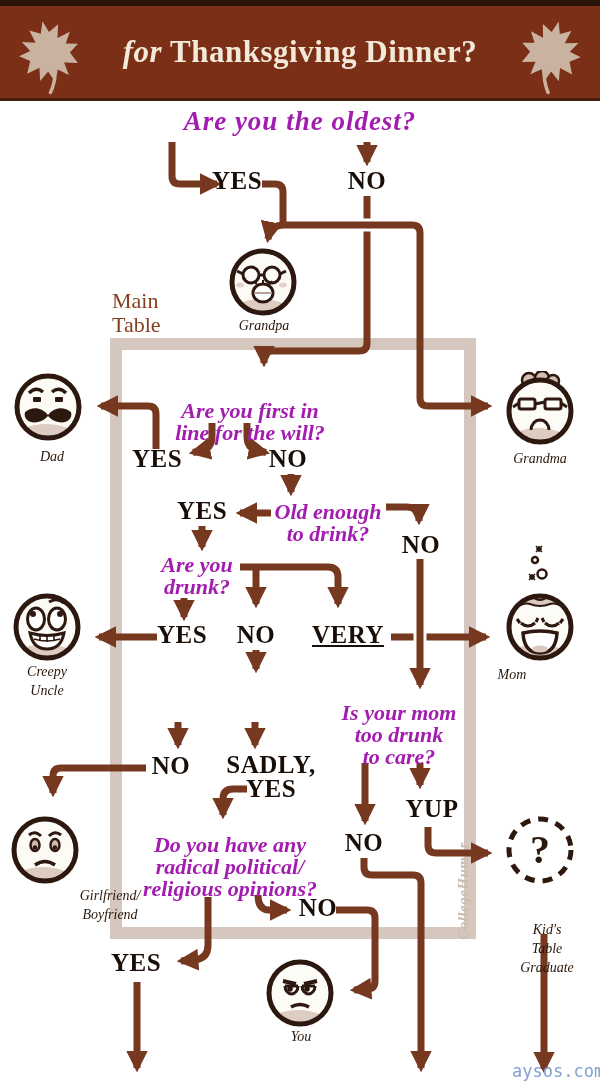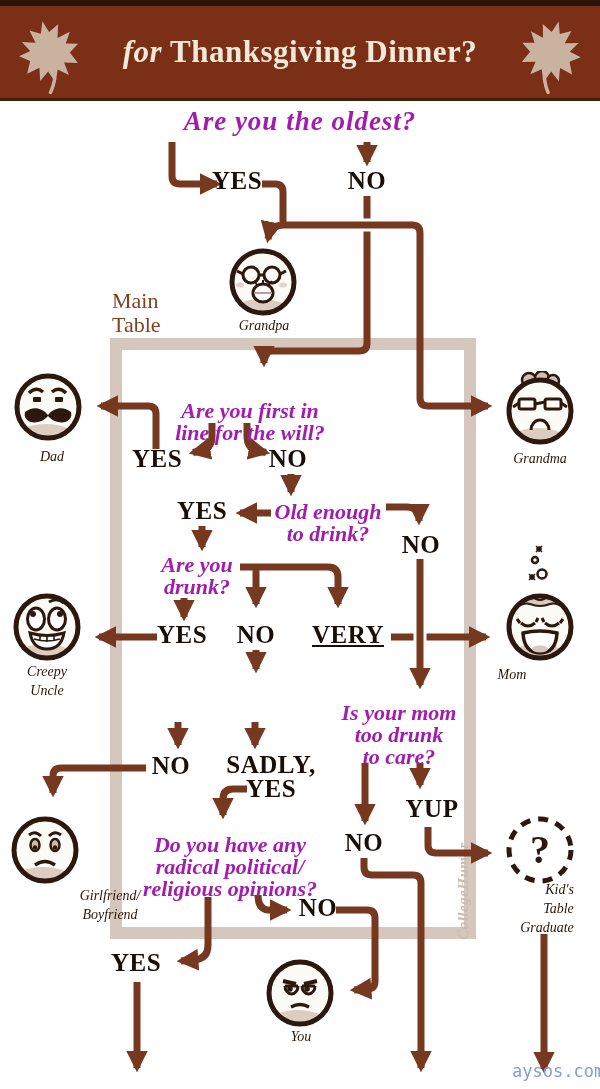--- a/index.html
+++ b/index.html
@@ -277,21 +277,21 @@
   </div>
   <div class="lbl char-label" style="left:66px;top:886px;margin-left:44px;">Girlfriend/
 Boyfriend</div>
 
   <div class="character" style="left:500px;top:810px;">
     <svg viewBox="-40 -40 80 80">
       <circle r="31" fill="#fff" stroke="#2d1810" stroke-width="5" stroke-dasharray="10 8"></circle>
       <text x="0" y="13" text-anchor="middle" font-family="Liberation Serif, serif" font-size="40" font-weight="bold" fill="#2d1810">?</text>
     </svg>
   </div>
-  <div class="lbl char-label" style="left:547px;top:880px;text-align:right;">Kid's Table
+  <div class="lbl char-label" style="left:547px;top:920px;">Kid's Table
 Graduate</div>
 
   <div class="character" style="left:260px;top:953px;">
     <svg viewBox="-40 -40 80 80">
       <circle r="31" fill="#fdfbf6"></circle>
       <ellipse cx="-2" cy="30" rx="29" ry="13" fill="#ddccc1" clip-path="url(#fc)"></ellipse>
       <circle r="31" fill="none" stroke="#2d1810" stroke-width="5"></circle>
       <path d="M-17,-12 L-4,-9 M4,-9 L17,-12" stroke="#2d1810" stroke-width="4" fill="none"></path>
       <path d="M-15,-7 A6.5,8 0 1 0 -2,-7 M-15,-7 L-2,-7" stroke="#2d1810" stroke-width="3" fill="#fff"></path>
       <path d="M2,-7 A6.5,8 0 1 0 15,-7 M2,-7 L15,-7" stroke="#2d1810" stroke-width="3" fill="#fff"></path>

